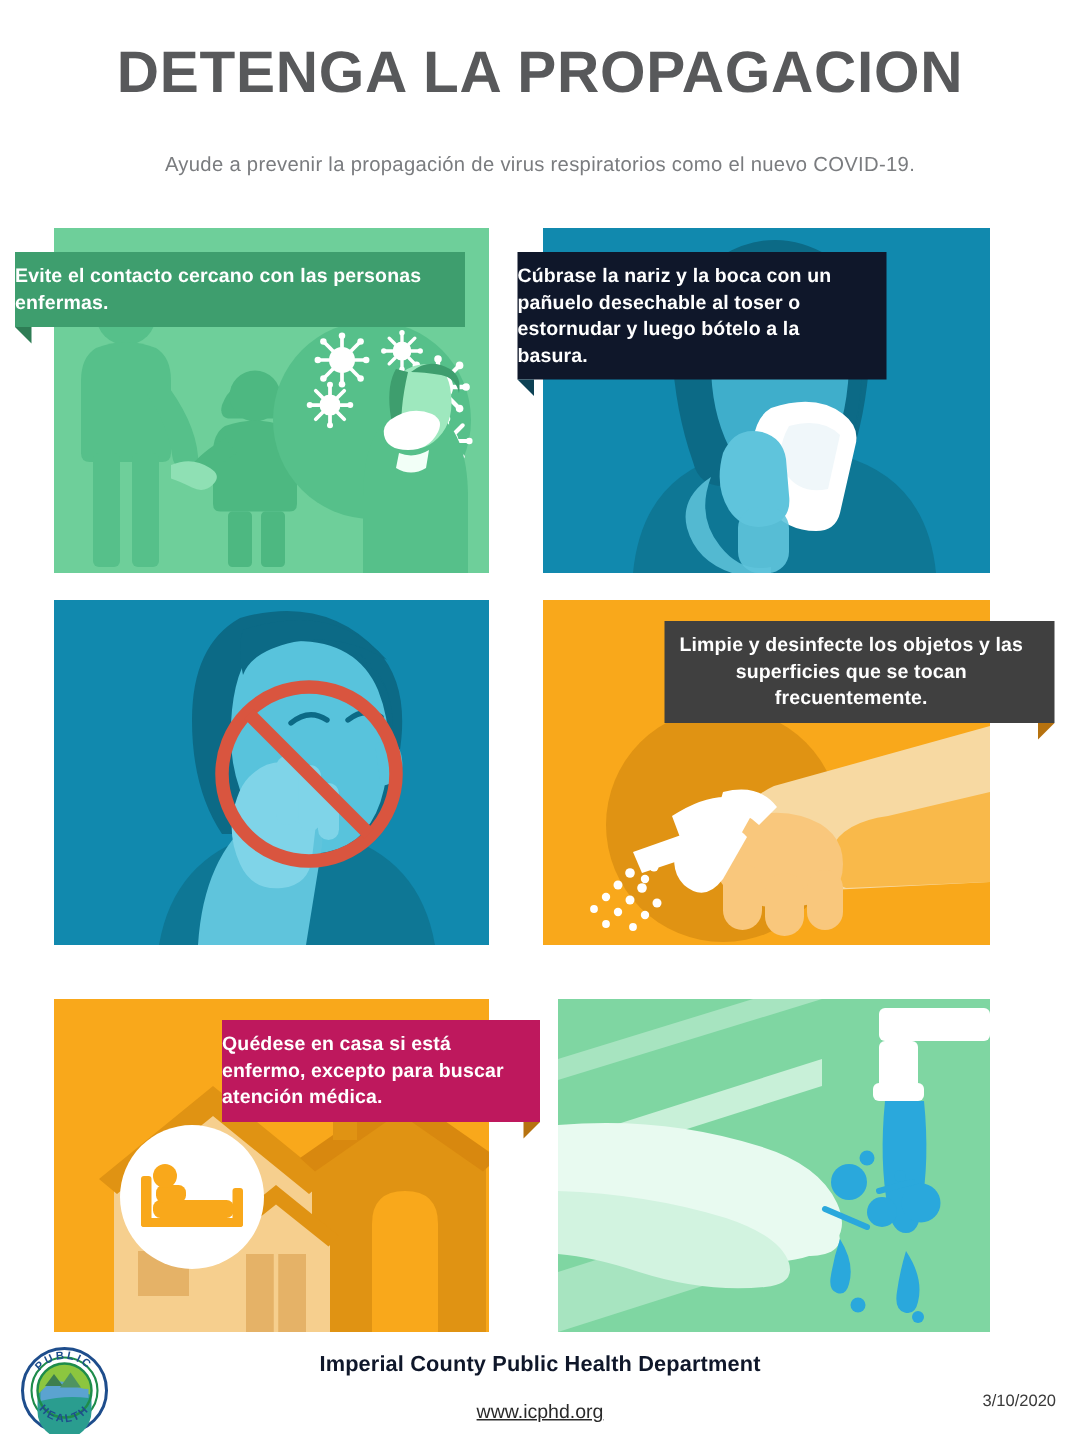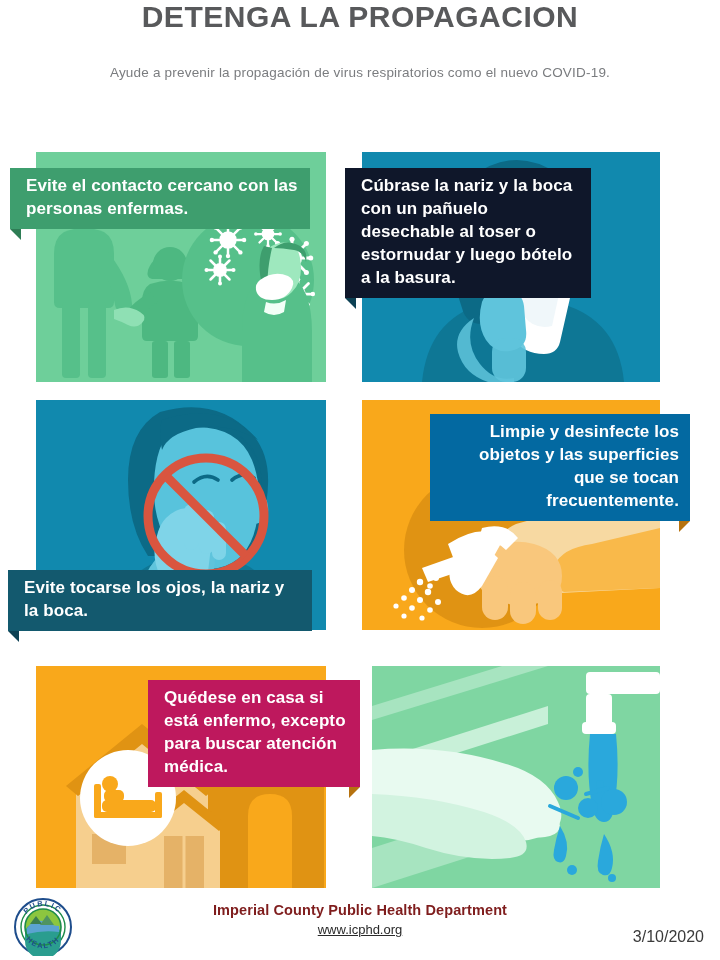--- a/index.html
+++ b/index.html
@@ -19,22 +19,22 @@
 
   
   .header {
     position: absolute;
     left: 0; top: 0;
     width: 720px;
     text-align: center;
   }
   .title {
     margin: 0;
-    padding-top: 0;
-    font-size: 30px;
+    padding-top: 27px;
+    font-size: 39px;
     line-height: 1.12;
     font-weight: bold;
     letter-spacing: 0.5px;
     color: #58595b;
     font-family: "Liberation Sans", sans-serif;
   }
   .title-line { display: block; }
   .subtitle {
     margin: 17px;
     padding-top: 14px;
@@ -55,24 +55,24 @@
     overflow: hidden;
   }
   .panel-art svg { display: block; width: 100%; height: 100%; }
 
   
   .caption {
     position: absolute;
     box-sizing: border-box;
     color: #ffffff;
     font-weight: bold;
-    font-size: 17px;
+    font-size: 13px;
     line-height: 1.35;
     letter-spacing: 0.1px;
-    padding: 7px 11px 8px 16px;
+    padding: 7px 11px 8px 0;
     font-family: "Liberation Sans", sans-serif;
     z-index: 5;
   }
   .caption .tail {
     position: absolute;
     width: 0; height: 0;
   }
 
   
   .tail-bl {            
@@ -105,37 +105,37 @@
   }
   .footer-text {
     position: absolute;
     left: 0; top: 10px;
     width: 720px;
     text-align: center;
   }
   .org-name {
     font-size: 14.5px;
     font-weight: bold;
-    color: #7f1d1d;
+    color: #0f172a;
     letter-spacing: 0.1px;
     font-family: "Liberation Sans", sans-serif;
   }
   .org-url {
     display: inline-block;
-    margin-top: 4px;
+    margin-top: 15px;
     font-size: 13px;
     color: #2a2a2a;
     text-decoration: underline;
     font-family: "Liberation Sans", sans-serif;
   }
   .footer-date {
     position: absolute;
     right: 16px;
     top: 36px;
-    font-size: 16px;
+    font-size: 11px;
     color: #3a3a3a;
     font-family: "Liberation Sans", sans-serif;
   }
 </style>
 </head>
 <body>
 
 <div class="header">
   <h1 class="title">
     <span class="title-line">DETENGA LA PROPAGACION</span>
@@ -350,24 +350,20 @@
         <rect x="163" y="110" width="15" height="44" rx="7.5"></rect>
         <rect x="176" y="122" width="14" height="38" rx="7"></rect>
       </g>
 
       <g>
         <circle cx="170" cy="116" r="58" fill="none" stroke="#D9553F" stroke-width="9"></circle>
         <line x1="130" y1="76" x2="210" y2="156" stroke="#D9553F" stroke-width="9" stroke-linecap="butt"></line>
       </g>
     </svg>
   </div>
-  <div class="caption" style="left:-28px; top:170px; width:304px; background:#13596E;">
-    <span>Evite tocarse los ojos, la nariz y la boca.</span>
-    <span class="tail tail-bl" style="border-top-color:#0D4154;"></span>
-  </div>
 </div>
 
 <div class="panel" style="left:362px; top:400px; width:298px; height:230px;">
   <div class="panel-art">
     <svg viewBox="0 0 298 230" preserveAspectRatio="none" aria-hidden="true">
       <rect x="0" y="0" width="298" height="230" fill="#F9A81B"></rect>
       <circle cx="120" cy="150" r="78" fill="#E09313"></circle>
 
       <path d="M298 84 l0 104 l-120 6 q-40 -4 -46 -34 q-4 -24 22 -36z" fill="#F7D9A2"></path>
       <path d="M298 128 l0 60 l-96 4 q-20 -6 -10 -26 q8 -18 38 -22z" fill="#F9B94A"></path>
@@ -396,21 +392,21 @@
           <circle cx="50" cy="208" r="2.8"></circle>
         <circle cx="42" cy="216" r="2.6"></circle>
         <circle cx="74" cy="178" r="3"></circle>
           <circle cx="68" cy="186" r="2.8"></circle>
         <circle cx="76" cy="202" r="3"></circle>
           <circle cx="68" cy="210" r="2.8"></circle>
           <circle cx="60" cy="218" r="2.6"></circle>
       </g>
     </svg>
   </div>
-  <div class="caption" style="left:68px; top:14px; width:260px; background:#0369a1; text-align:right;">
+  <div class="caption" style="left:81px; top:14px; width:260px; background:#404040; text-align:center;">
     <span>Limpie y desinfecte los objetos y las superficies que se tocan frecuentemente.</span>
     <span class="tail tail-br" style="border-top-color:#B6720F;"></span>
   </div>
 </div>
 
 <div class="panel" style="left:36px; top:666px; width:290px; height:222px;">
   <div class="panel-art">
     <svg viewBox="0 0 290 222" preserveAspectRatio="none" aria-hidden="true">
       <rect x="0" y="0" width="290" height="222" fill="#F9A81B"></rect>
 

